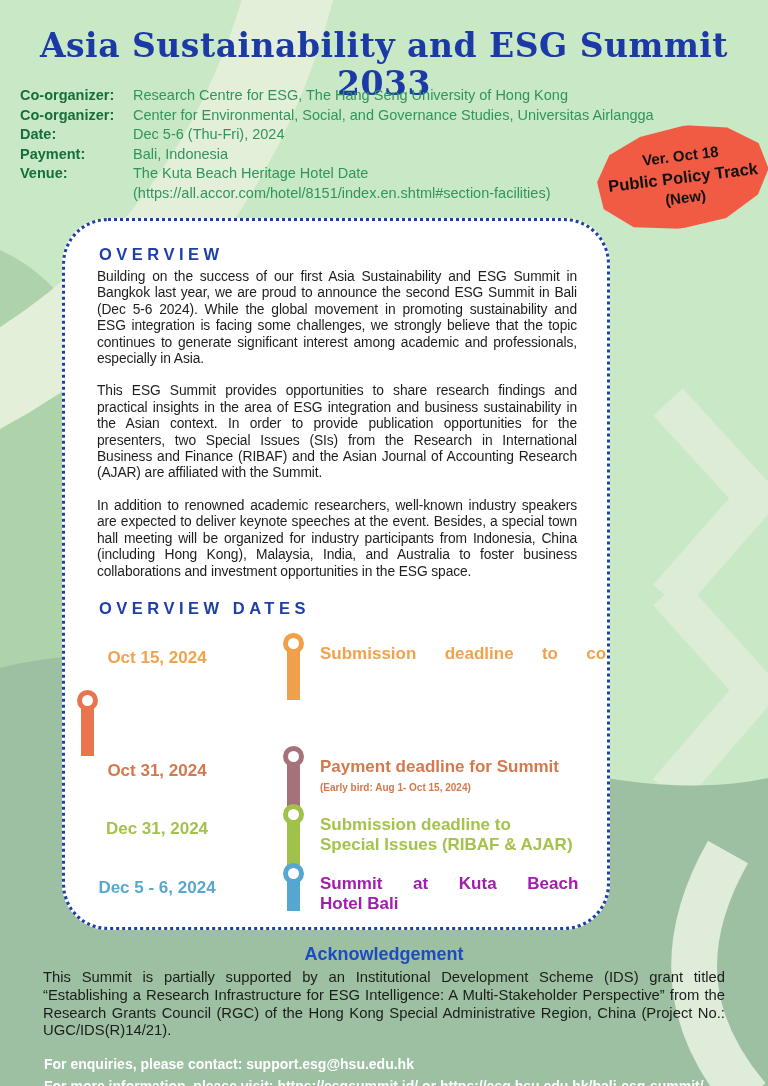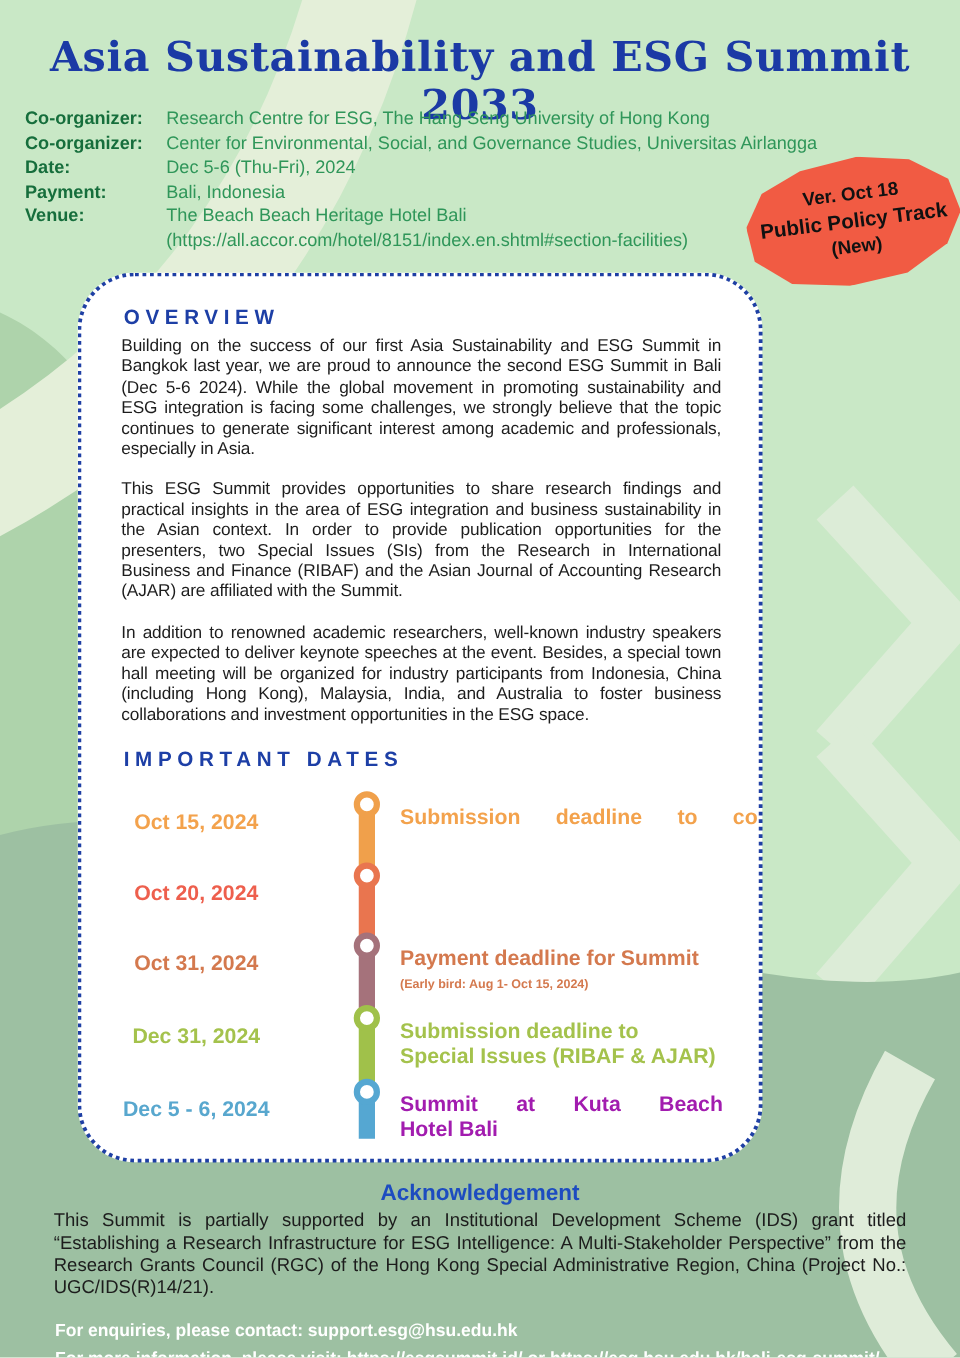--- a/index.html
+++ b/index.html
@@ -107,57 +107,56 @@
     <div class="info-row">
       <span class="info-label">Date:</span>
       <span class="info-value">Dec 5-6 (Thu-Fri), 2024</span>
     </div>
     <div class="info-row">
       <span class="info-label">Payment:</span>
       <span class="info-value">Bali, Indonesia</span>
     </div>
     <div class="info-row">
       <span class="info-label">Venue:</span>
-      <span class="info-value">The Beach Beach Heritage Hotel Bali</span>
+      <span class="info-value">The Kuta Beach Heritage Hotel Date</span>
     </div>
     <div class="info-row">
       <span class="info-label"></span>
       <span class="info-value">(https://all.accor.com/hotel/8151/index.en.shtml#section-facilities)</span>
     </div>
   </div>
 
   <div class="badge" style="background-color: rgb(241, 91, 67);">
     <div class="badge-l1">Ver. Oct 18</div>
     <div class="badge-l2">Public Policy Track</div>
     <div class="badge-l3">(New)</div>
   </div>
 
   <div class="card">
     <h2 class="sec-h">OVERVIEW</h2>
     <p>Building on the success of our first Asia Sustainability and ESG Summit in Bangkok last year, we are proud to announce the second ESG Summit in Bali (Dec 5-6 2024). While the global movement in promoting sustainability and ESG integration is facing some challenges, we strongly believe that the topic continues to generate significant interest among academic and professionals, especially in Asia.</p>
     <p>This ESG Summit provides opportunities to share research findings and practical insights in the area of ESG integration and business sustainability in the Asian context. In order to provide publication opportunities for the presenters, two Special Issues (SIs) from the Research in International Business and Finance (RIBAF) and the Asian Journal of Accounting Research (AJAR) are affiliated with the Summit.</p>
     <p>In addition to renowned academic researchers, well-known industry speakers are expected to deliver keynote speeches at the event. Besides, a special town hall meeting will be organized for industry participants from Indonesia, China (including Hong Kong), Malaysia, India, and Australia to foster business collaborations and investment opportunities in the ESG space.</p>
 
-    <h2 class="sec-h dates-h">IMPORTANT DATES</h2>
+    <h2 class="sec-h dates-h">OVERVIEW DATES</h2>
 
     <div class="timeline">
 
       <div class="t-row">
         <div class="t-date" style="color: rgb(243, 162, 76);">Oct 15, 2024</div>
         <div class="t-nodecol">
           <div class="t-bar" style="background-color: rgb(240, 160, 75);"></div>
           <div class="t-node" style="border-color: rgb(240, 160, 75);"></div>
         </div>
         <div class="t-desc" style="color: rgb(243, 162, 76);">
           <div class="t-line stretch">Submission deadline to conference</div>
         </div>
       </div>
 
       <div class="t-row">
-        <div class="t-date" style="color: rgb(238, 95, 77);">Oct 20, 2024</div>
         <div class="t-nodecol">
           <div class="t-bar" style="background-color: rgb(233, 117, 79);"></div>
           <div class="t-node" style="border-color: rgb(233, 117, 79);"></div>
         </div>
       </div>
 
       <div class="t-row">
         <div class="t-date" style="color: rgb(212, 121, 78);">Oct 31, 2024</div>
         <div class="t-nodecol">
           <div class="t-bar" style="background-color: rgb(165, 114, 123);"></div>

